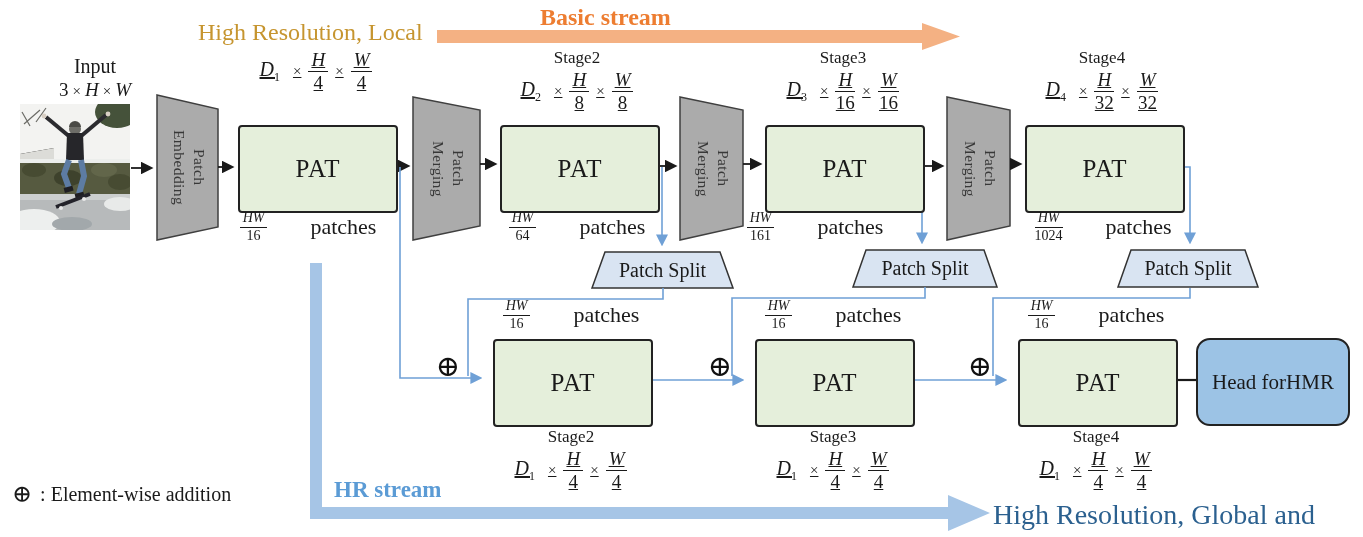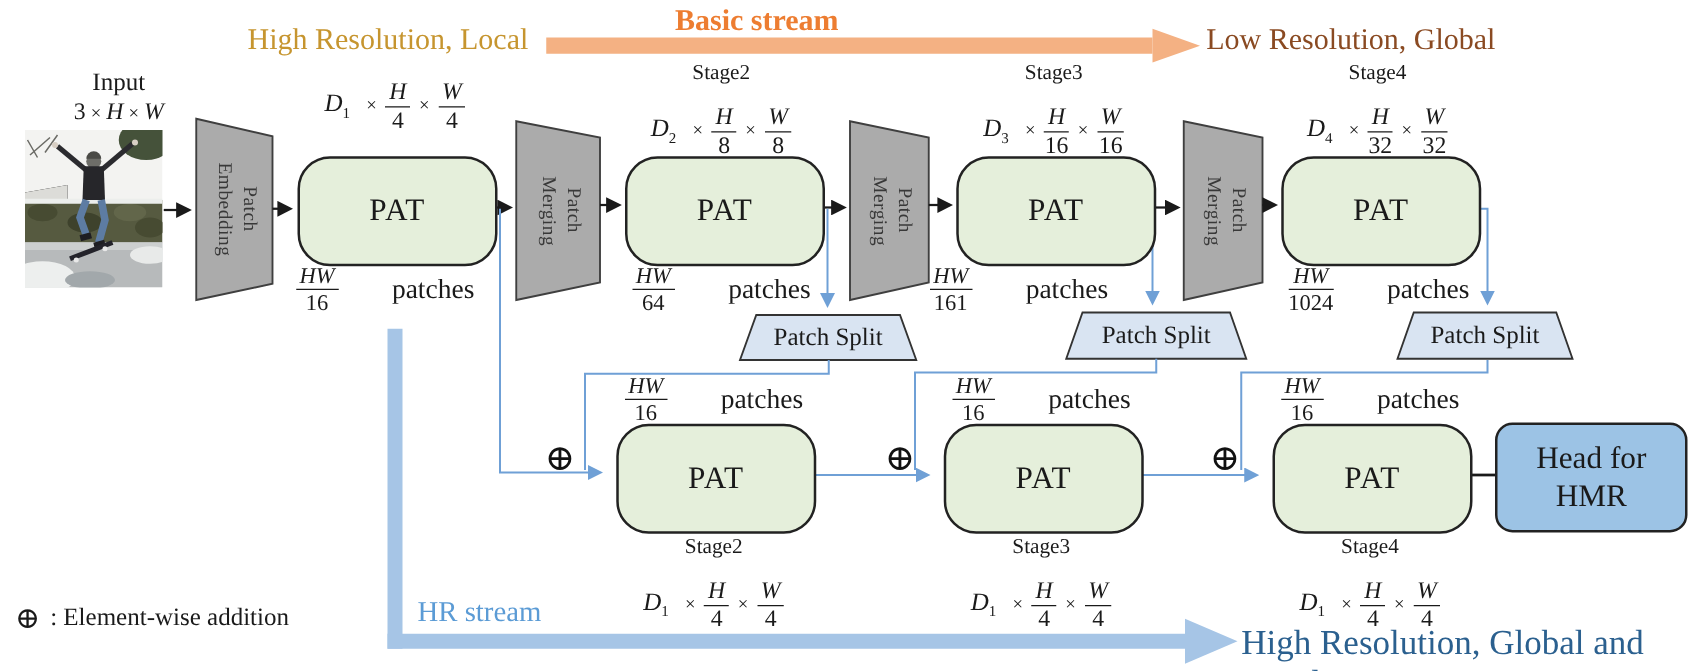--- a/index.html
+++ b/index.html
@@ -2,54 +2,54 @@
 <html style="--gold: #c6952f; --orange_dark: #ed7d31; --orange_light: #f4b183; --brown: #8a4a22; --green_fill: #e5efdb; --green_stroke: #222222; --gray_fill: #ababab; --gray_stroke: #3f3f3f; --gray_text: #383838; --split_fill: #d9e4f2; --head_fill: #9cc3e5; --hr_bar: #a6c5e6; --hr_text: #5b9bd5; --hr_dark_text: #2b608f; --line_blue: #6fa0d6; --ink: #1a1a1a;"><head>
 <meta charset="utf-8">
 <style>
   html,body{margin:0;padding:0;background:#fff;}
   body{font-family:"Liberation Serif", serif; color:#1a1a1a;}
   #canvas{position:relative;width:1363px;height:537px;background:#ffffff;overflow:hidden;}
   .abs{position:absolute;}
   svg.layer{position:absolute;left:0;top:0;}
   
   .pat-box{position:absolute;background:var(--green_fill);border:2px solid var(--green_stroke);
-           border-radius:26px;display:flex;align-items:center;justify-content:center;
+           border-radius:4px;display:flex;align-items:center;justify-content:center;
            font-size:25px;letter-spacing:1px;}
   .head-box{position:absolute;background:var(--head_fill);border:2px solid var(--green_stroke);
-           border-radius:14px;display:flex;flex-direction:column;align-items:center;justify-content:center;
-           font-size:25px;line-height:1.25;}
+           border-radius:14px;display:flex;flex-direction:row;align-items:center;justify-content:center;
+           font-size:21px;line-height:1.25;}
   
   .vtext{position:absolute;writing-mode:vertical-rl;text-align:center;color:var(--gray_text);
          font-size:15.5px;letter-spacing:0.4px;}
   .vtext span{display:block;line-height:20px;}
   
   .split-label{position:absolute;display:flex;align-items:center;justify-content:center;font-size:20px;}
   
   .stage-block{position:absolute;width:170px;text-align:center;}
   .stage-title{font-size:17px;}
-  .formula{display:inline-flex;align-items:center;justify-content:flex-start;font-size:20px;margin-top:16px;}
+  .formula{display:inline-flex;align-items:center;justify-content:flex-start;font-size:20px;margin-top:2px;text-decoration:underline;}
   .formula .dgrp{margin-right:6px;}
   .formula sub{font-size:12px;}
   .times{font-size:15px;margin:0 7px;}
   .frac{display:inline-block;text-align:center;font-size:19px;line-height:1.05;}
   .frac .num{display:block;border-bottom:1.4px solid #1a1a1a;padding:0 3px 1px 3px;}
   .frac .den{display:block;padding-top:1px;}
   .mvar{font-style:italic;}
   
   .patches{position:absolute;width:190px;display:flex;align-items:center;justify-content:center;gap:7px;}
-  .patches .frac{font-size:18px;}
+  .patches .frac{font-size:14px;}
   .patches .pword{font-size:22px;margin-left:36px;}
   
   .oplus{position:absolute;width:36px;height:36px;line-height:36px;text-align:center;
          font-size:29px;color:#111;font-family:"DejaVu Serif", serif;}
   
   .hdr-gold{position:absolute;font-size:24px;color:var(--gold);}
   .hdr-basic{position:absolute;font-size:24px;font-weight:bold;color:var(--orange_dark);width:250px;}
   .hdr-brown{position:absolute;font-size:24px;color:var(--brown);}
-  .hr-label{position:absolute;font-size:23px;font-weight:normal;color:var(--hr_text);}
+  .hr-label{position:absolute;font-size:23px;font-weight:bold;color:var(--hr_text);}
   .hr-result{position:absolute;font-size:28px;color:var(--hr_dark_text);}
   .legend{position:absolute;display:flex;align-items:center;gap:8px;font-size:20px;}
   .legend .sym{font-size:24px;font-family:"DejaVu Serif", serif;}
   .input-title{position:absolute;width:110px;text-align:center;font-size:20px;}
   .input-dims{position:absolute;width:130px;text-align:center;font-size:19px;}
   .input-dims .times{margin:0 4px;}
   
   .kline{stroke:var(--ink);stroke-width:1.8;fill:none;}
   .klineThick{stroke:var(--ink);stroke-width:2.2;fill:none;}
   .bline{stroke:var(--line_blue);stroke-width:1.6;fill:none;}
@@ -107,21 +107,20 @@
     <path d="M922 167 V242" class="bline" marker-end="url(#ab)"></path>
     <path d="M925 287 V298 H732 V376" class="bline"></path>
     <path d="M1182 167 H1190 V242" class="bline" marker-end="url(#ab)"></path>
     <path d="M1190 288 V298 H993 V376" class="bline"></path>
     <path d="M649 380 H742" class="bline" marker-end="url(#ab)"></path>
     <path d="M911 380 H1005" class="bline" marker-end="url(#ab)"></path>
   </svg>
 
   <div class="hdr-gold abs" style="left:198px;top:19px;">High Resolution, Local</div>
   <div class="hdr-basic abs" style="left:540px;top:4px;">Basic stream</div>
-  <div class="hdr-brown abs" style="left:965px;top:19px;">Low Resolution, Global</div>
 
   <div class="input-title abs" style="left:40px;top:55px;text-align:center;">Input</div>
   <div class="input-dims abs" style="left:30px;top:79px;">
     <span>3</span><span class="times">×</span><span class="mvar">H</span><span class="times">×</span><span class="mvar">W</span>
   </div>
 
   <svg class="abs" style="left:20px;top:104px;" width="110" height="126" viewBox="0 0 110 126">
     <rect x="0" y="0" width="110" height="126" fill="#f3f3f1"></rect>
     <ellipse cx="97" cy="8" rx="22" ry="16" fill="#45523a"></ellipse>
     <path d="M4,20 L20,6 M10,22 L2,8 M16,18 L26,4" stroke="#6b6b66" stroke-width="1.2" fill="none"></path>

